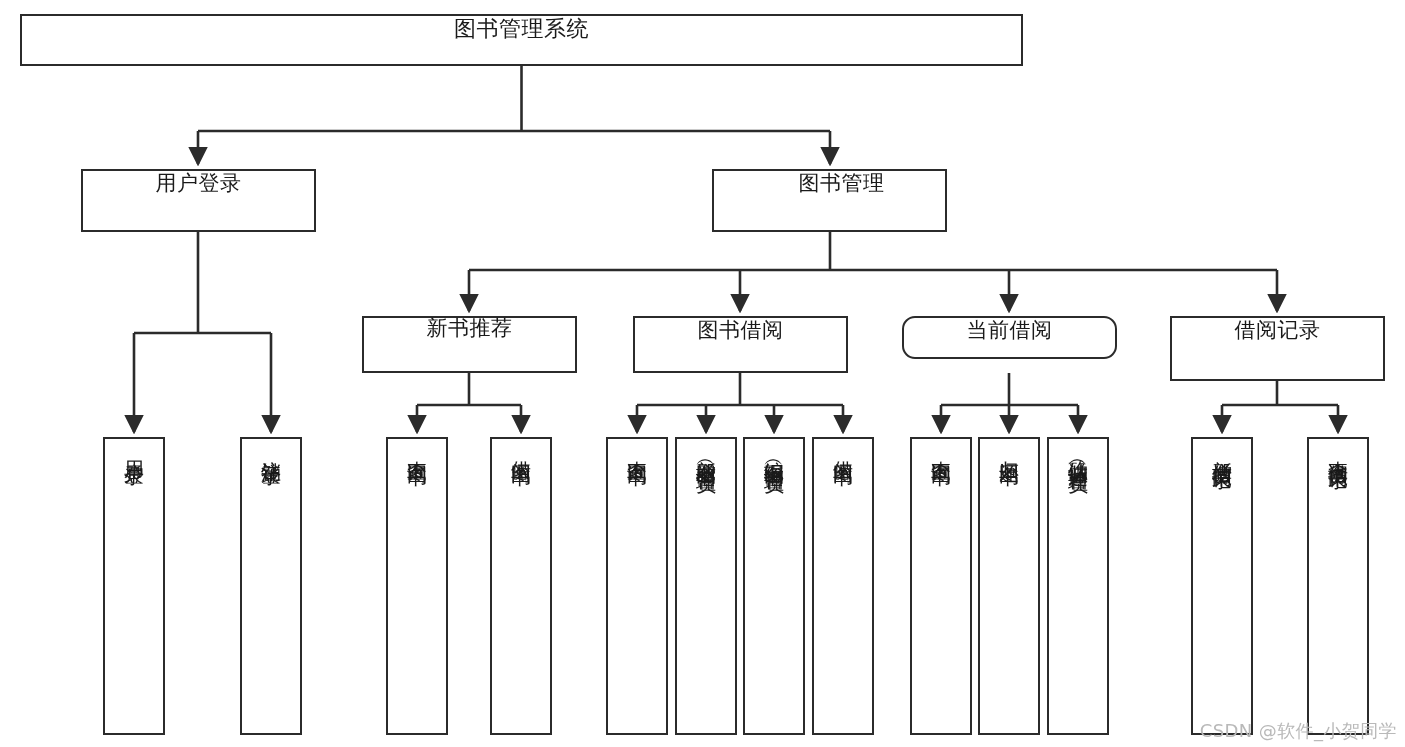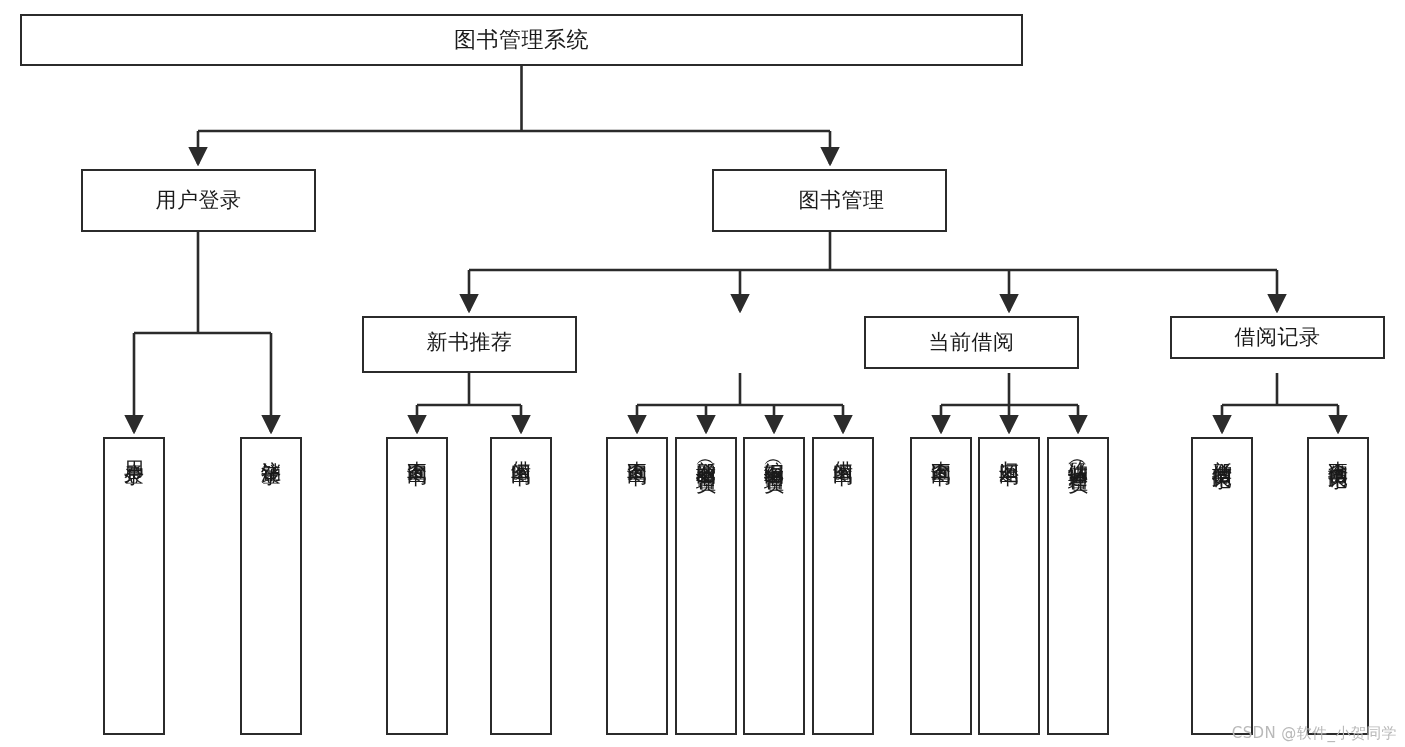--- a/index.html
+++ b/index.html
@@ -24,21 +24,20 @@
     top: 0;
     width: 1405px;
     height: 747px;
   }
   .node {
     position: absolute;
     box-sizing: border-box;
     border: 2.5px solid #2b2b2b;
     background: #ffffff;
     display: flex;
-    align-items: center;
     justify-content: center;
     color: #1a1a1a;
   }
   .node-label {
     display: block;
     text-align: center;
     line-height: 1.18;
     white-space: pre;
   }
   
@@ -64,21 +63,21 @@
     white-space: nowrap;
     max-height: 286px;
   }
   .node.vert.long .node-label {
     max-height: 292px;
   }
   #watermark {
     position: absolute;
     right: 8px;
     bottom: 4px;
-    font-size: 15px;
+    font-size: 18px;
     color: #b9b9b9;
     letter-spacing: 0.4px;
     white-space: nowrap;
     user-select: none;
   }
 </style>
 </head>
 <body>
 
 <div id="diagram-canvas">
@@ -142,24 +141,27 @@
   <div class="node horiz" style="left:81px; top:169px; width:235px; height:63px;">
     <span class="node-label">用户登录</span>
   </div>
   <div class="node horiz" style="left:712px; top:169px; width:235px; height:63px;padding-left:24px;">
     <span class="node-label">图书管理</span>
   </div>
 
   <div class="node horiz" style="left:362px; top:316px; width:215px; height:57px;font-family:Liberation Mono, monospace;">
     <span class="node-label">新书推荐</span>
   </div>
-  <div class="node horiz" style="left:864px; top:316px; width:215px; height:53px;">
+  <div class="node horiz" style="left:633px; top:316px; width:215px; height:57px;">
+    <span class="node-label">图书借阅</span>
+  </div>
+  <div class="node horiz" style="left:902px; top:316px; width:215px; height:43px;border-radius:13px;">
     <span class="node-label">当前借阅</span>
   </div>
-  <div class="node horiz" style="left:1170px; top:316px; width:215px; height:43px;">
+  <div class="node horiz" style="left:1170px; top:316px; width:215px; height:65px;">
     <span class="node-label">借阅记录</span>
   </div>
 
   <div class="node vert" style="left:103px; top:437px; width:62px; height:298px;">
     <span class="node-label">用户登录</span>
   </div>
   <div class="node vert" style="left:240px; top:437px; width:62px; height:298px;">
     <span class="node-label">注销登录</span>
   </div>
 

